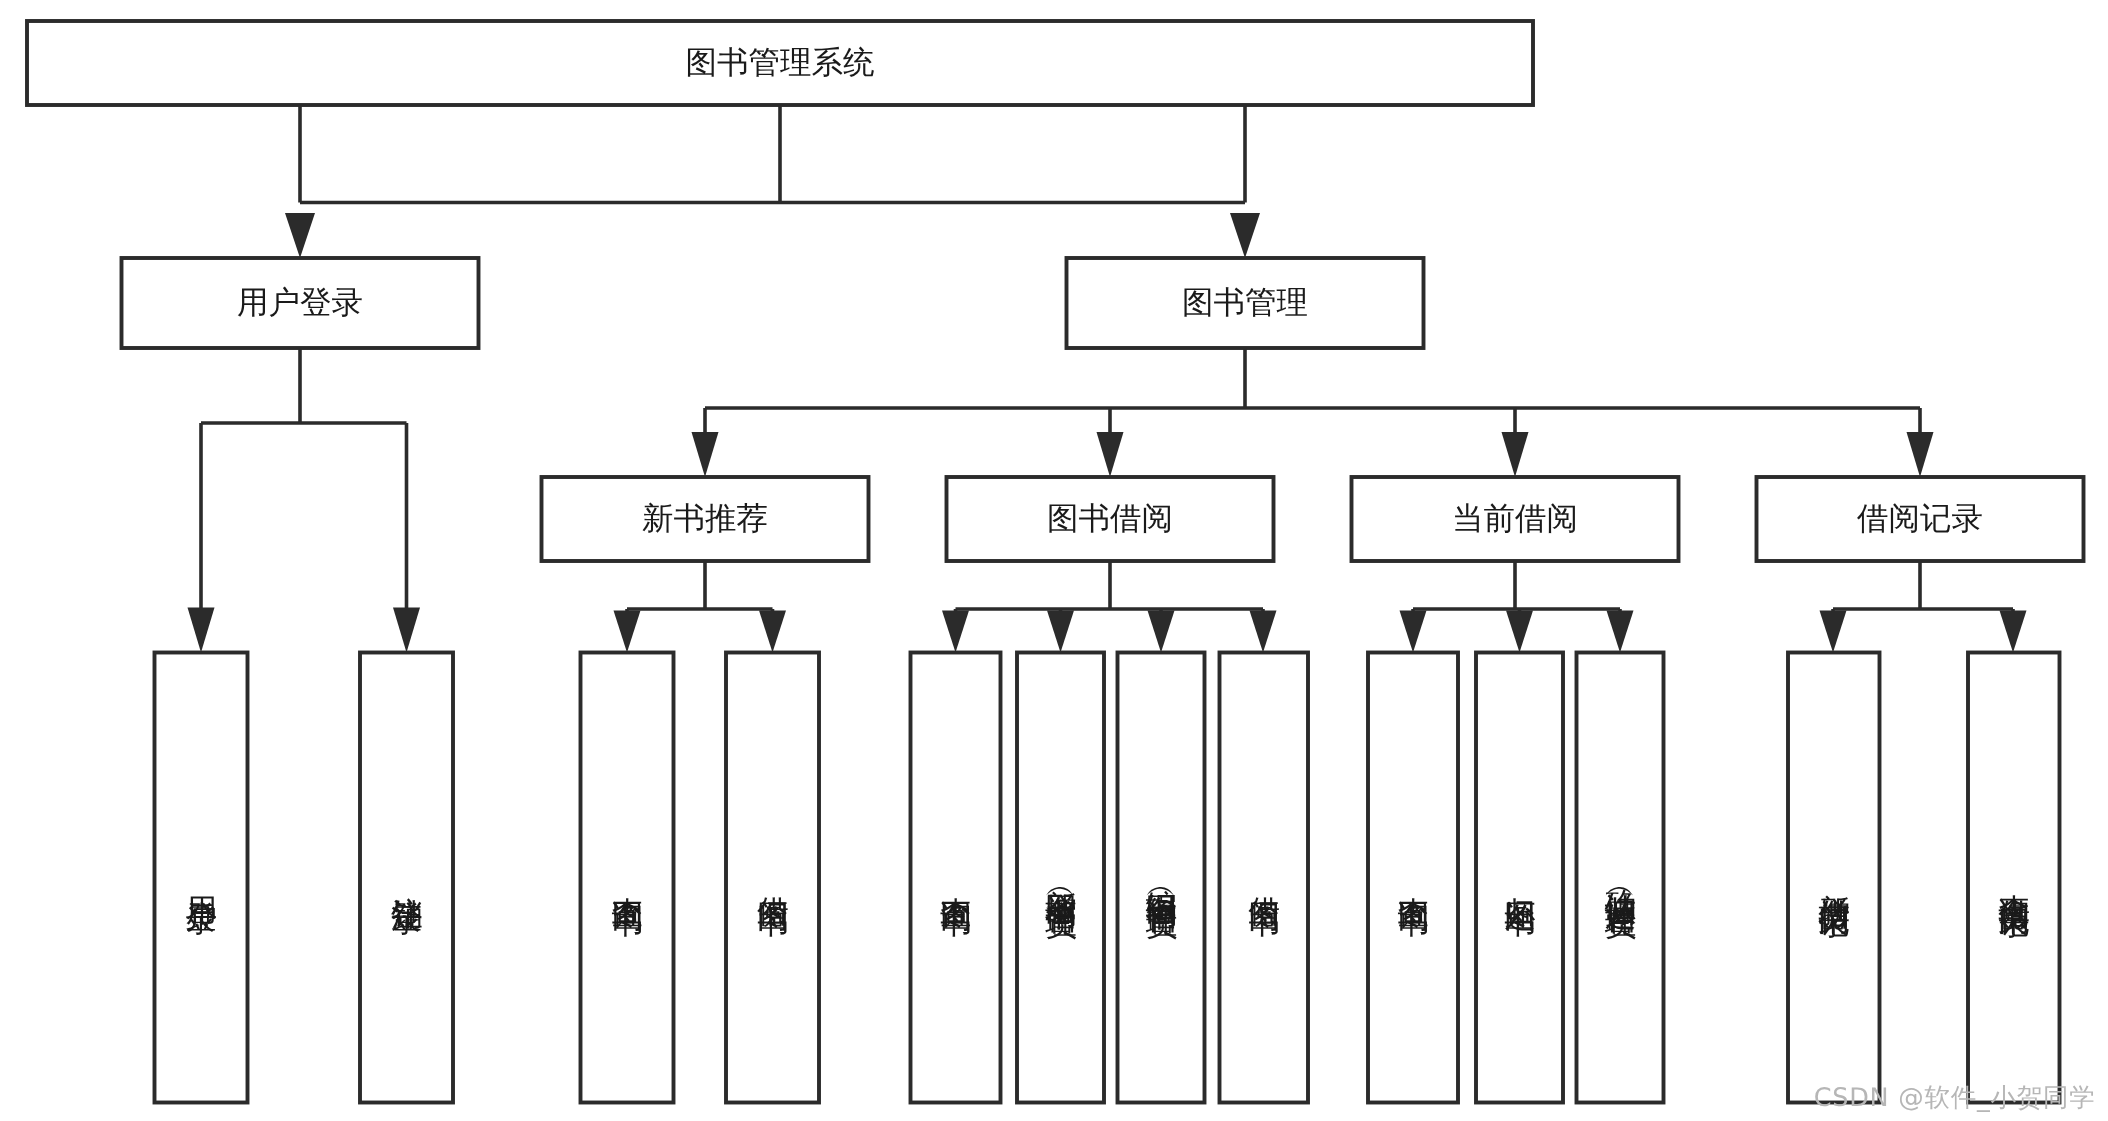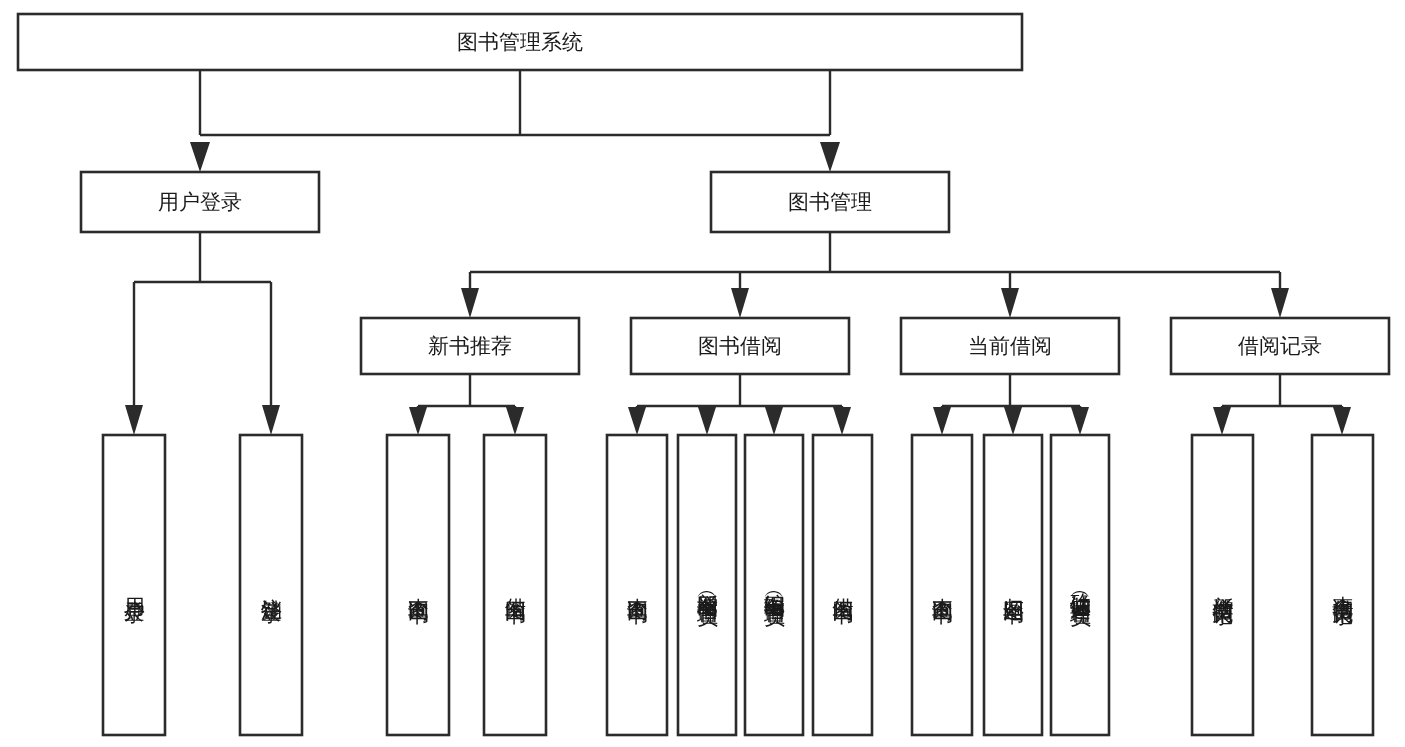--- a/index.html
+++ b/index.html
@@ -182,13 +182,14 @@
   <div class="vlabel" style="left:607px; top:435px; width:60px; height:300px;">查询图书</div>
   <div class="vlabel" style="left:678px; top:435px; width:58px; height:300px;">新增图书（管理员）</div>
   <div class="vlabel" style="left:745px; top:435px; width:58px; height:300px;">编辑图书（管理员）</div>
   <div class="vlabel" style="left:813px; top:435px; width:59px; height:300px;">借阅图书</div>
   <div class="vlabel" style="left:912px; top:435px; width:60px; height:300px;">查询图书</div>
   <div class="vlabel" style="left:984px; top:435px; width:58px; height:300px;">归还图书</div>
   <div class="vlabel" style="left:1051px; top:435px; width:58px; height:300px;">确认归还（管理员）</div>
   <div class="vlabel" style="left:1192px; top:435px; width:61px; height:300px;">新增借阅记录</div>
   <div class="vlabel" style="left:1312px; top:435px; width:61px; height:300px;">查询借阅记录</div>
 
+  <div id="watermark">CSDN @软件_小贺同学</div>
 </div>
 
 </body></html>

